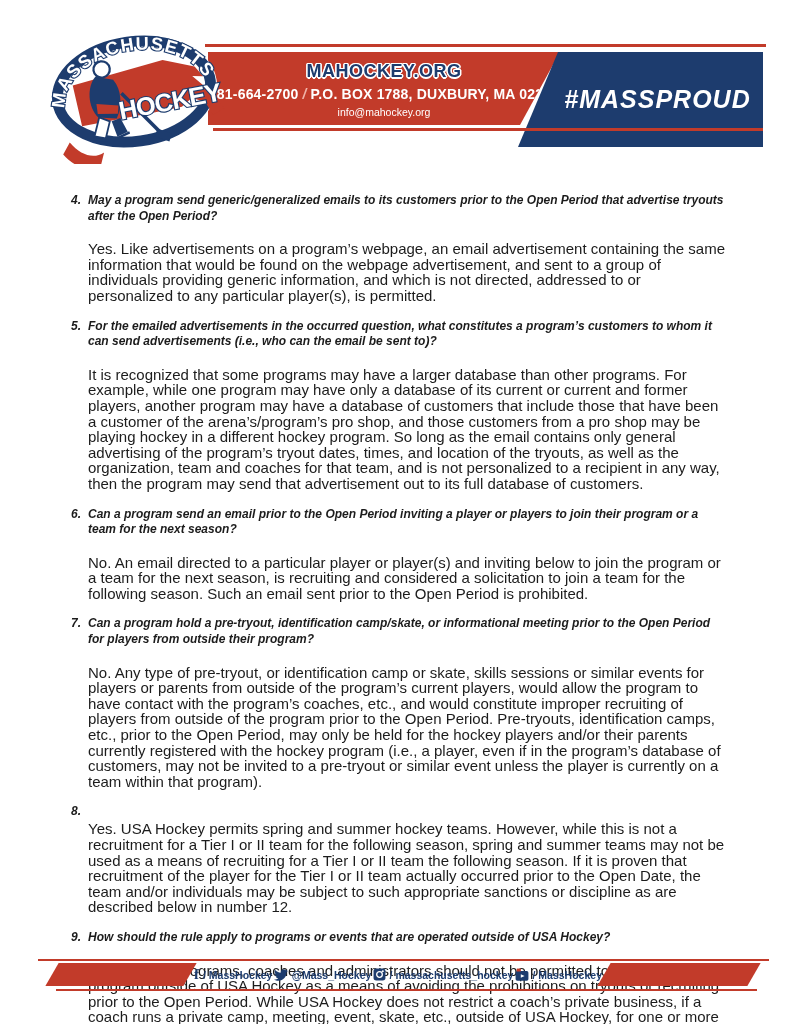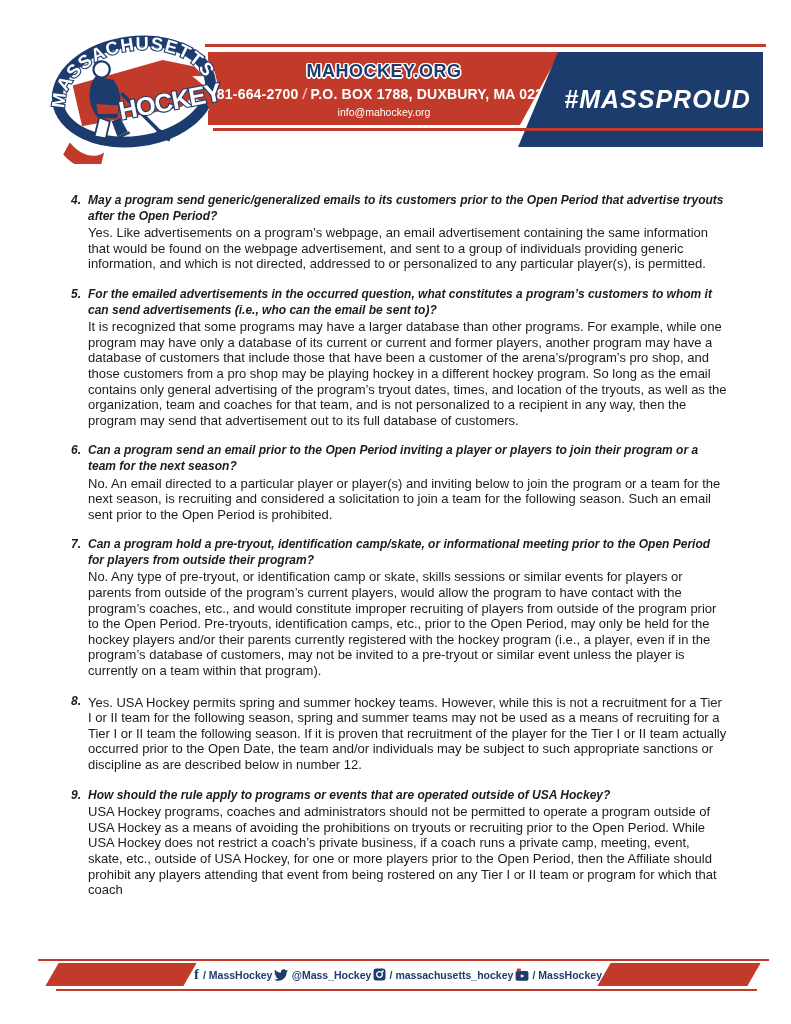--- a/index.html
+++ b/index.html
@@ -26,21 +26,21 @@
   .hashtag { color:#fff; font-size:25px; font-weight:800; font-style:italic; letter-spacing:1px; }
 
   .logo { position:absolute; left:38px; top:28px; width:192px; height:136px; }
 
   
   .content { position:absolute; left:71px; top:193px; width:656px; color:#1c1c1c; }
   .faq-item { display:flex; margin-bottom:15px; }
   .faq-num { width:17px; flex:0 0 17px; font-size:12px; font-weight:bold; font-style:italic; line-height:15.6px; }
   .faq-body { flex:1; }
   .faq-question { font-size:12px; font-weight:bold; font-style:italic; line-height:15.6px; }
-  .faq-answer { font-size:13px; line-height:15.6px; margin-top:1px; }
+  .faq-answer { font-size:15px; line-height:15.6px; margin-top:17px; }
 
   
   .ftr-line-top { position:absolute; left:38px; top:959px; width:731px; height:2px; background:#c23b2a; }
   .ftr-line-bottom { position:absolute; left:56px; top:989px; width:701px; height:2px; background:#c23b2a; }
   .ftr-bar-left { position:absolute; left:52px; top:963px; width:138px; height:23px; background:#c23b2a; transform:skewX(-30deg); }
   .ftr-bar-right { position:absolute; left:604px; top:963px; width:150px; height:23px; background:#c23b2a; transform:skewX(-30deg); }
   .social-row { position:absolute; left:194px; top:963px; width:408px; height:23px;
                 display:flex; align-items:center; justify-content:space-between; }
   .social-item { display:flex; align-items:center; gap:4px; color:#1d3c6e; font-size:10.5px; font-weight:bold; }
   .social-item svg { display:block; }

